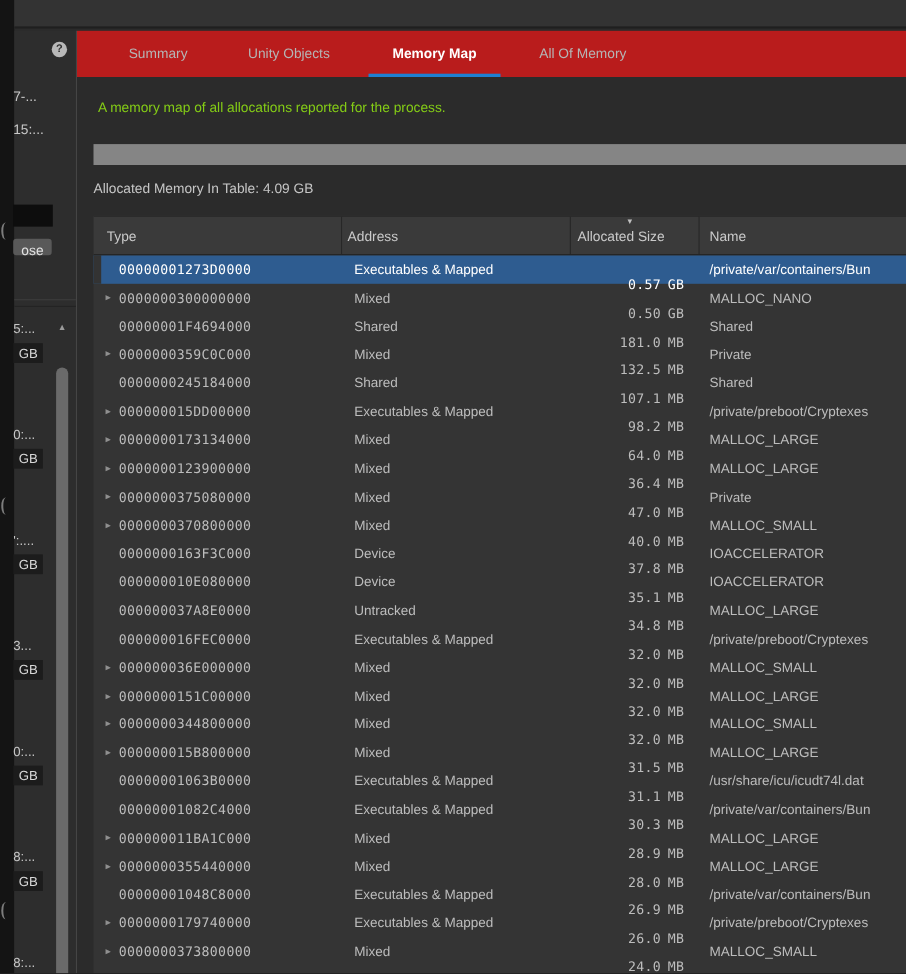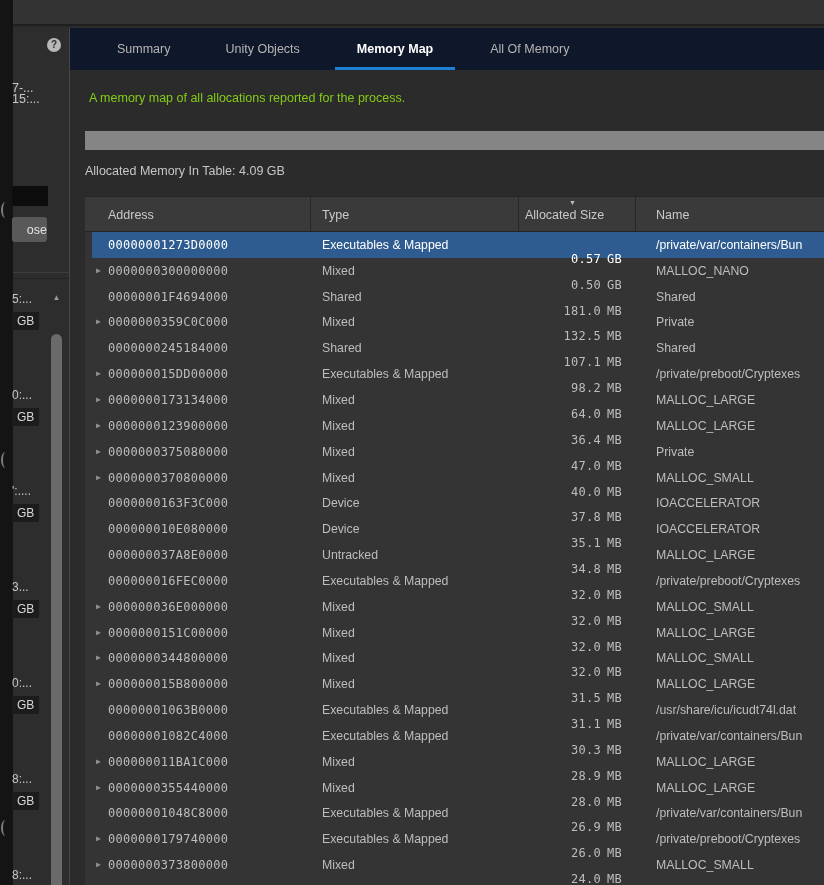--- a/index.html
+++ b/index.html
@@ -16,37 +16,37 @@
           border-bottom:2px solid #1f1f1f;}
 
   
   .sidebar{position:absolute;left:13px;top:28px;width:56px;bottom:0;background:#2d2d2d;}
   .sidebar-divider{position:absolute;left:69px;top:28px;width:1px;bottom:0;background:#454545;}
   .help-icon{position:absolute;left:47px;top:38px;width:14px;height:14px;border-radius:50%;
              background:#b8b8b8;color:#2d2d2d;font-size:10px;font-weight:bold;line-height:14px;
              text-align:center;cursor:default;}
   .snap-line{position:absolute;left:12px;color:#c8c8c8;white-space:nowrap;}
   .snap-thumb{position:absolute;left:12px;top:186px;width:36px;height:20px;background:#0d0d0d;}
-  .close-btn{position:absolute;left:12px;top:217px;width:35px;height:25px;background:#595959;
+  .close-btn{position:absolute;left:12px;top:217px;width:35px;height:15px;background:#595959;
              border:none;border-radius:3px;color:#e2e2e2;font-size:12.5px;line-height:22px;
-             text-align:right;padding:0;font-family:"Liberation Sans",sans-serif;}
+             text-align:center;padding:0;font-family:"Liberation Sans",sans-serif;}
   .sb-div1{position:absolute;left:13px;width:56px;top:272px;height:1px;background:#3e3e3e;}
   .sb-div2{position:absolute;left:13px;width:56px;top:278px;height:1px;background:#232323;}
   .snap-entries{position:absolute;left:12px;top:292px;width:38px;}
   .snap-entry{height:39px;margin-bottom:57px;}
   .snap-entry .lbl{color:#c6c6c6;font-size:12px;white-space:nowrap;}
   .snap-entry .badge{display:inline-block;margin-top:6px;background:#1c1c1c;color:#d8d8d8;
                      font-size:12px;padding:2px 5px;}
   .sb-scroll{position:absolute;left:50px;top:290px;width:13px;bottom:0;}
   .sb-up{position:absolute;left:0;top:3px;width:13px;text-align:center;color:#9a9a9a;font-size:8px;}
   .sb-thumb{position:absolute;left:1px;top:44px;width:11px;bottom:0;background:#6a6a6a;
             border-radius:6px 6px 0 0;}
 
   
-  .tabbar{position:absolute;left:70px;top:28px;right:0;height:42px;background:#0f172a;
+  .tabbar{position:absolute;left:70px;top:28px;right:0;height:42px;background:#b91c1c;
           display:flex;align-items:stretch;}
   .tab{position:relative;display:flex;align-items:center;padding:0 22px;color:#b5b5b5;
        font-size:12.5px;cursor:default;white-space:nowrap;}
   .tab:nth-of-type(1){margin-left:25px;}
   .tab:nth-of-type(2){margin-left:11px;}
   .tab:nth-of-type(3){margin-left:13px;}
   .tab:nth-of-type(4){margin-left:13px;}
   .tab.active{color:#ffffff;font-weight:bold;}
   .tab.active::after{content:'';position:absolute;left:0;right:0;bottom:0;height:3px;
                      background:var(--underline,#1d80d2);}
@@ -59,21 +59,21 @@
   
   .table{position:absolute;left:85px;top:196px;right:0;bottom:0;overflow:hidden;background:#343434;}
   .thead{position:relative;height:36px;background:#3a3a3a;border-top:1px solid #262626;
          border-bottom:1px solid #242424;display:flex;align-items:flex-end;color:#cacaca;}
   .thead .hcell{padding-bottom:9px;white-space:nowrap;}
   .hsep{position:absolute;top:0;bottom:0;width:1px;background:#272727;}
   .sort-icon{position:absolute;left:484px;top:2px;font-size:7px;color:#c0c0c0;}
   .c-addr{width:225px;position:relative;padding-left:23px;}
   .c-type{width:208px;padding-left:12px;}
   .c-size{width:117px;padding-left:7px;margin-top:28px;}
-  .c-name{flex:1;padding-left:21px;overflow:hidden;white-space:nowrap;}
+  .c-name{flex:1;padding-left:10px;overflow:hidden;white-space:nowrap;}
   .row{display:flex;align-items:center;height:25.85px;color:#bdbdbd;font-size:12.3px;}
   .row.selected{background:var(--sel,#2e5c90);color:#ffffff;box-shadow:inset 7px 0 0 #333333;}
   .mono{font-family:"DejaVu Sans Mono",monospace;font-size:12px;letter-spacing:0.3px;}
   .expand{position:absolute;left:11px;top:50%;transform:translateY(-50%);font-size:8px;
           color:#8f8f8f;line-height:1;}
   .row .c-size{display:flex;align-items:baseline;padding-right:6px;}
   .row .c-size .num{flex:1;text-align:right;}
   .row .c-size .unit{width:22px;text-align:left;margin-left:6px;}
   .row .c-name{text-overflow:clip;}
 </style>
@@ -89,21 +89,21 @@
   </div>
 
   <div class="topbar"></div>
 
   <div class="sidebar"></div>
   <div class="sidebar-divider"></div>
 
   <div class="help-icon">?</div>
 
   <div class="snap-line" style="top:81px;">7-...</div>
-  <div class="snap-line" style="top:92px;">15:...</div>
+  <div class="snap-line" style="top:111px;">15:...</div>
 
   <div class="snap-thumb"></div>
 
   <button class="close-btn">ose</button>
 
   <div class="sb-div1"></div>
   <div class="sb-div2"></div>
 
   <div class="snap-entries">
       <div class="snap-entry">
@@ -149,22 +149,22 @@
     </div>
 
   <div class="description">A memory map of all allocations reported for the process.</div>
 
   <div class="overview-bar"></div>
 
   <div class="alloc-label">Allocated Memory In Table: 4.09 GB</div>
 
   <div class="table">
     <div class="thead">
+      <div class="hcell c-type">Type</div>
       <div class="hcell c-addr">Address</div>
-      <div class="hcell c-type">Type</div>
       <div class="hcell c-size">Allocated Size</div>
       <div class="hcell c-name">Name</div>
       <div class="hsep" style="left:225px;"></div>
       <div class="hsep" style="left:433px;"></div>
       <div class="hsep" style="left:550px;"></div>
       <div class="sort-icon">▼</div>
     </div>
     <div id="rows">
         <div class="row selected">
     <div class="c-addr mono">

